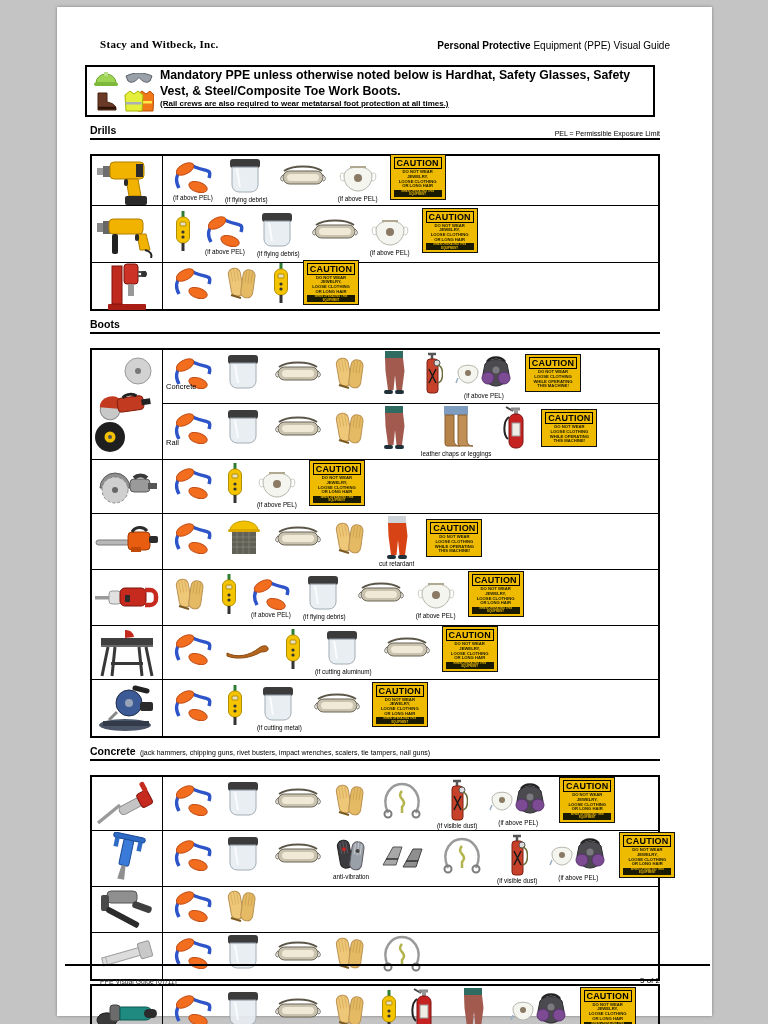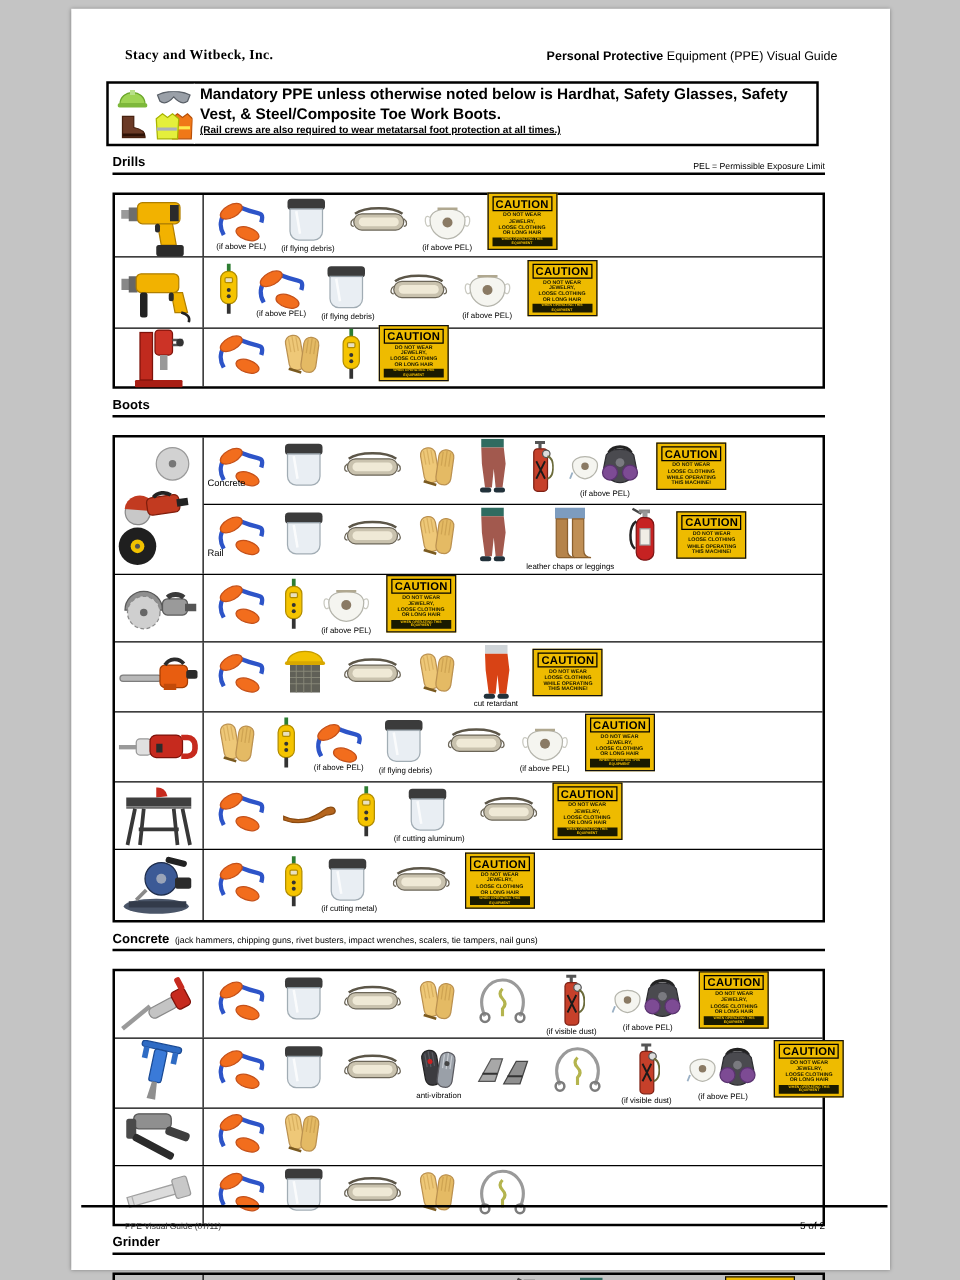--- a/index.html
+++ b/index.html
@@ -1269,21 +1269,20 @@
                       <path d="M23 10 q-4 4 0 8 q4 4 0 8 v6" fill="none" stroke="#b4b44e" stroke-width="2.5"></path>
                     </svg>
                   </span>
                   <div class="ppe-caption"></div>
                 </div>
               </div>
             </div>
           </div>
         </div>
         <div class="section">
-          <div class="section-header"><span class="section-label">Grinder</span></div>
           <div class="ppe-table">
             <div class="row" style="height: 54px;">
               <div class="tool-cell">
                 <span class="icon">
                   <svg xmlns="http://www.w3.org/2000/svg" viewBox="0 0 62 36" style="width:62px;height:36px">
                     <path d="M3 20 a10 6 0 0 1 16 0 z" fill="#555"></path>
                     <ellipse cx="11" cy="25" rx="10" ry="7" fill="#3a3a3a" stroke="#222"></ellipse>
                     <rect x="14" y="10" width="10" height="16" rx="3" fill="#6b6b6b" stroke="#444"></rect>
                     <path d="M24 12 h26 a6.5 6.5 0 0 1 0 13 h-26 z" fill="#1f8a80" stroke="#0c5a52"></path>
                     <rect x="48" y="14" width="13" height="9" rx="4.5" fill="#2b2b2b"></rect>

